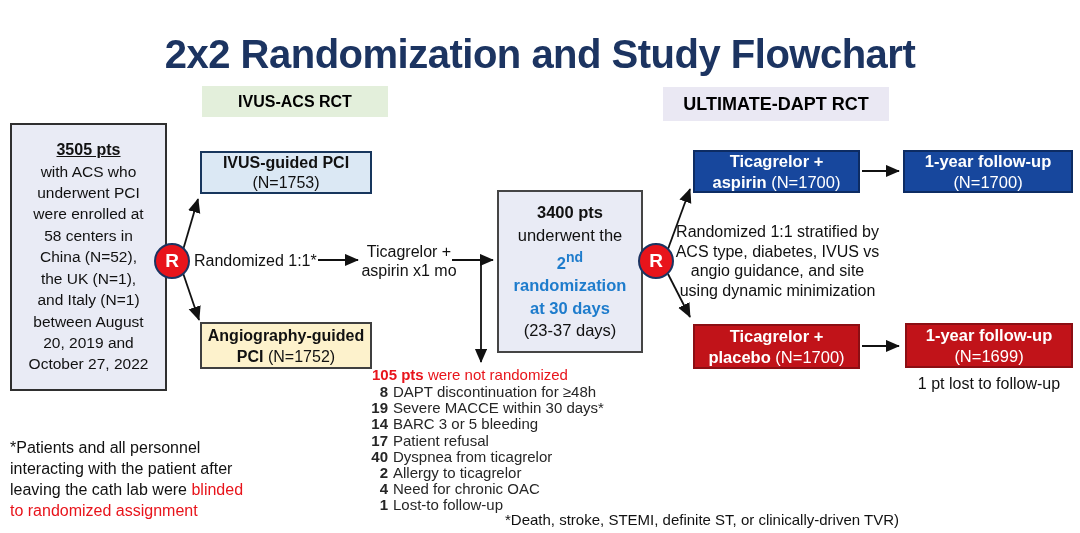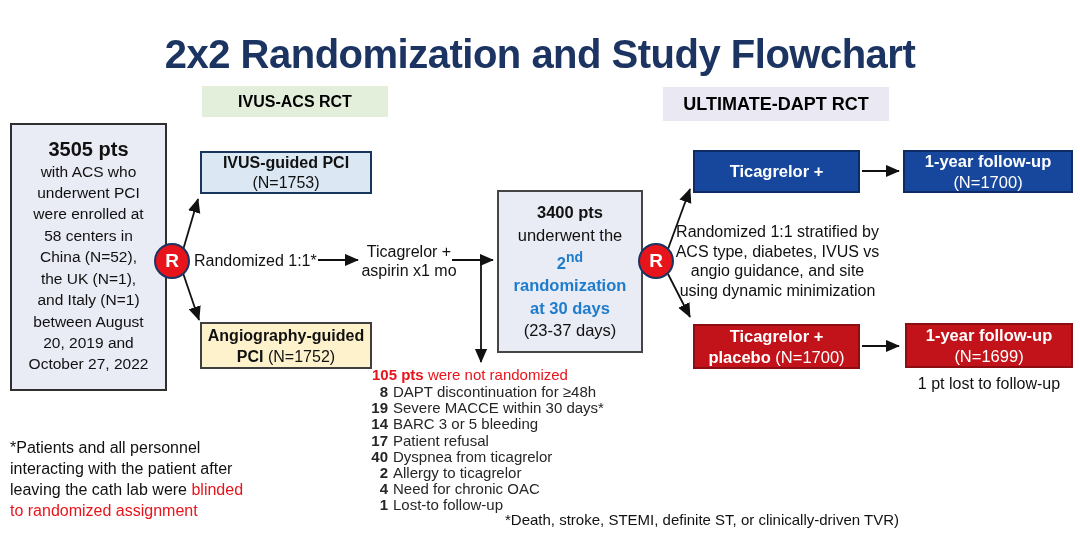--- a/index.html
+++ b/index.html
@@ -16,21 +16,21 @@
   .section-label{
     z-index:2;text-align:center;font-weight:bold;color:#000;
   }
   .lbl-ivus{left:202px;top:86px;width:186px;height:31px;line-height:31px;font-size:16px;background:#e3efdb;}
   .lbl-ultimate{left:663px;top:87px;width:226px;height:34px;line-height:34px;font-size:18px;background:#eae8f3;}
   .flowbox{z-index:2;display:flex;flex-direction:column;justify-content:center;align-items:center;text-align:center;box-sizing:border-box;}
   .intro-box{
     left:10px;top:123px;width:157px;height:268px;background:#e9ebf5;border:2px solid #2f2f2f;
     font-size:15.5px;line-height:21.4px;
   }
-  .intro-title{font-weight:bold;font-size:20px;}
+  .intro-title{font-weight:bold;font-size:16px;text-decoration:underline;}
   .ivus-box{left:200px;top:151px;width:172px;height:43px;background:#dbe8f4;border:2px solid #17365d;font-size:16px;line-height:20px;}
   .angio-box{left:200px;top:322px;width:172px;height:47px;background:#fdf2cc;border:2px solid #3f3f3f;font-size:16px;line-height:21px;}
   .b{font-weight:bold;}
   .r-circle{
     z-index:3;width:36px;height:36px;border-radius:50%;background:var(--red,#ee1b24);border:2px solid var(--navy,#1f3864);
     display:flex;align-items:center;justify-content:center;color:#fff;font-weight:bold;font-size:19px;box-sizing:border-box;
   }
   .r1{left:154px;top:243px;}
   .r2{left:638px;top:243px;}
   .plain-text{z-index:2;font-size:16px;}
@@ -137,20 +137,21 @@
 
   <div class="abs plain-text strat-note">
       <div>Randomized 1:1 stratified by</div>
       <div>ACS type, diabetes, IVUS vs</div>
       <div>angio guidance, and site</div>
       <div>using dynamic minimization</div>
     </div>
 
   <div class="abs flowbox drugbox bluebox box-ta">
     <div class="b">Ticagrelor +</div>
+    <div><span class="b">aspirin</span><span> (N=1700)</span></div>
   </div>
   <div class="abs flowbox drugbox bluebox box-fu1">
     <div class="b">1-year follow-up</div>
     <div>(N=1700)</div>
   </div>
   <div class="abs flowbox drugbox redbox box-tp">
     <div class="b">Ticagrelor +</div>
     <div><span class="b">placebo</span><span> (N=1700)</span></div>
   </div>
   <div class="abs flowbox drugbox redbox box-fu2">

